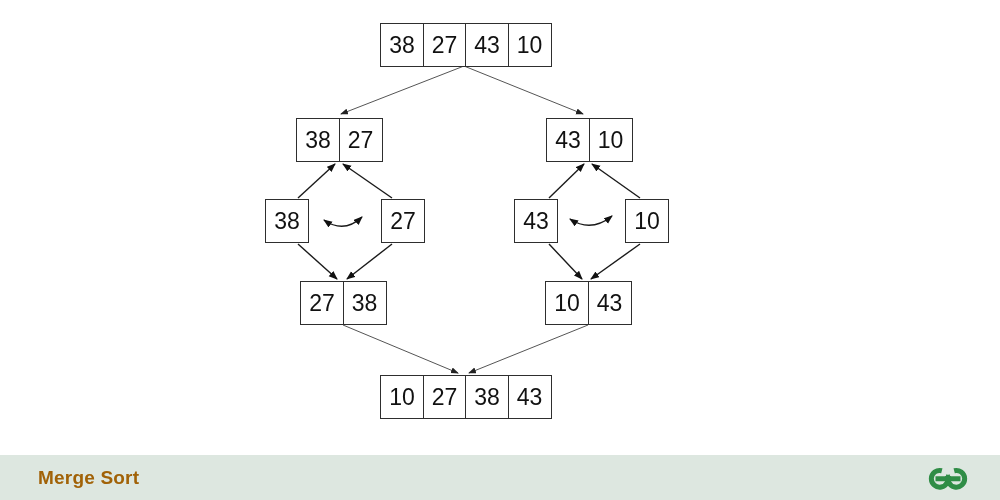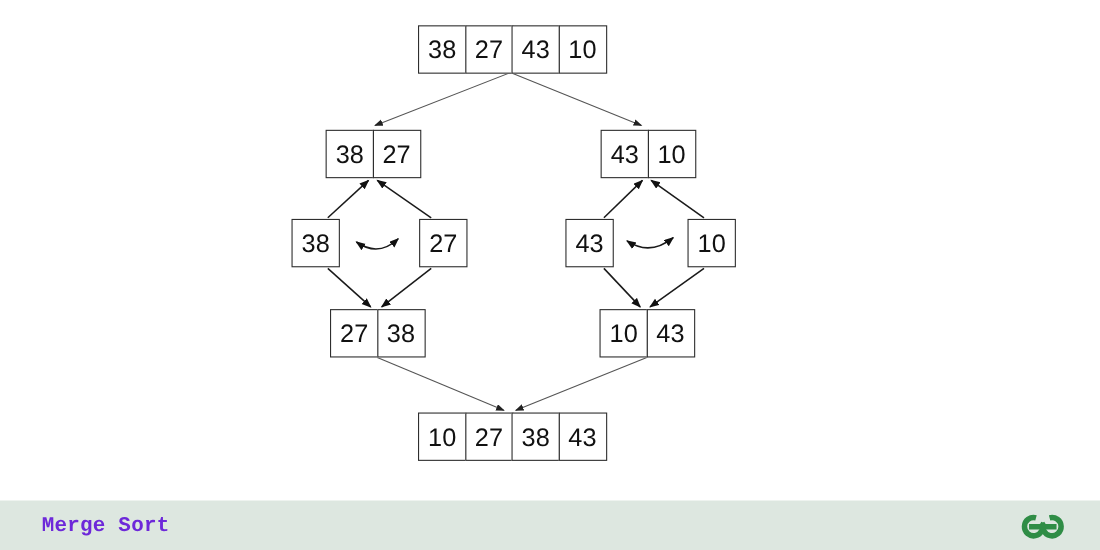--- a/index.html
+++ b/index.html
@@ -56,23 +56,22 @@
     width: 1000px;
     height: 45px;
     background: #dde7e0;
     display: flex;
     align-items: center;
   }
   .footer-title {
     margin-left: 38px;
     font-size: 19px;
     font-weight: 600;
-    color: #6d28d9;
+    color: #a16207;
     letter-spacing: 0.2px;
-    font-family: Liberation Mono, monospace;
   }
   .footer-logo {
     position: absolute;
     right: 32px;
     top: 50%;
     transform: translateY(-50%);
   }
 </style>
 </head>
 <body>

